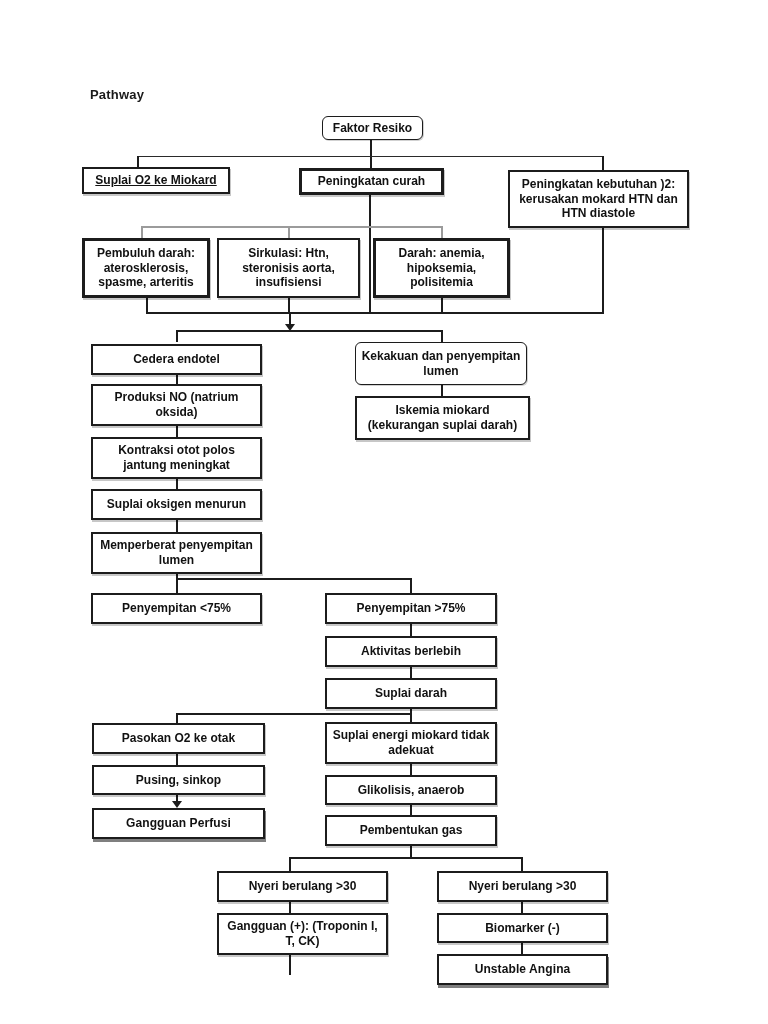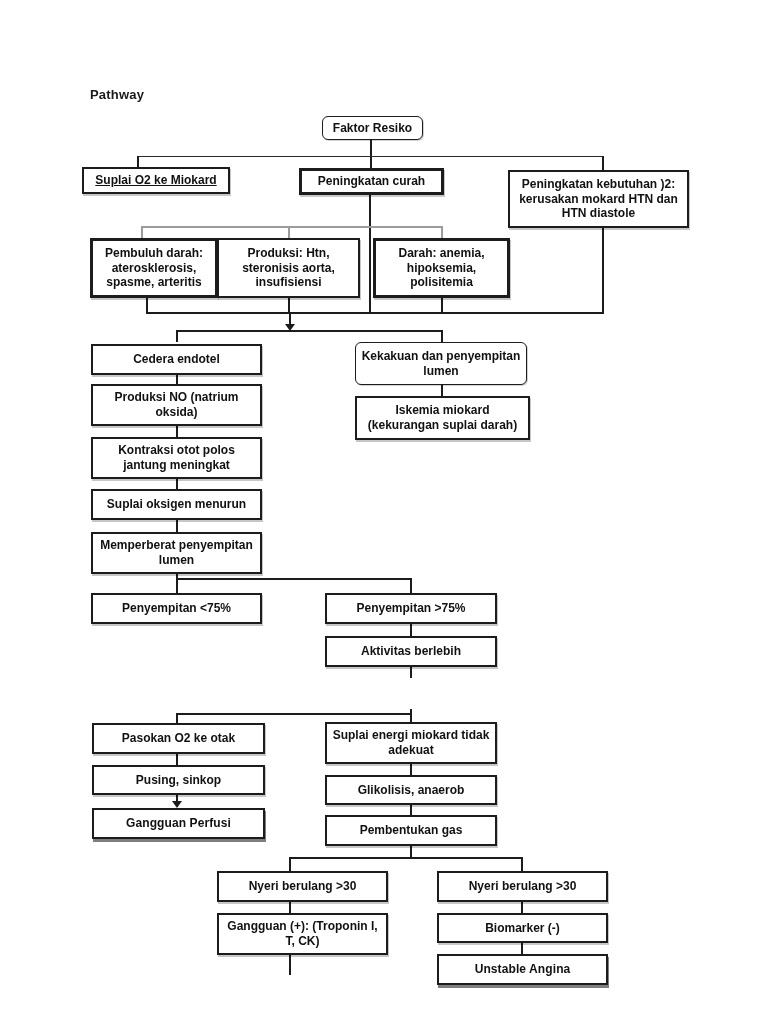--- a/index.html
+++ b/index.html
@@ -99,36 +99,37 @@
   <div class="vl" style="left:521px;top:902px;height:11px;"></div>
   <div class="vl" style="left:289px;top:955px;height:20px;"></div>
   <div class="vl" style="left:521px;top:943px;height:11px;"></div>
 
   <div class="node thin" style="left:322px;top:116px;width:101px;height:24px;">Faktor Resiko</div>
 
   <div class="node" style="left:82px;top:167px;width:148px;height:27px;text-decoration:underline;">Suplai O2 ke Miokard</div>
   <div class="node thick" style="left:299px;top:168px;width:145px;height:27px;">Peningkatan curah</div>
   <div class="node" style="left:508px;top:170px;width:181px;height:58px;">Peningkatan kebutuhan )2: kerusakan mokard HTN dan HTN diastole</div>
 
-  <div class="node thick" style="left:82px;top:238px;width:128px;height:60px;margin-left:8px;">Pembuluh darah: aterosklerosis, spasme, arteritis</div>
-  <div class="node" style="left:217px;top:238px;width:143px;height:60px;">Produksi: Htn, steronisis aorta, insufisiensi</div>
+  <div class="node thick" style="left:82px;top:238px;width:128px;height:60px;">Pembuluh darah: aterosklerosis, spasme, arteritis</div>
+  <div class="node" style="left:217px;top:238px;width:143px;height:60px;">Sirkulasi: Htn, steronisis aorta, insufisiensi</div>
   <div class="node thick" style="left:373px;top:238px;width:137px;height:60px;">Darah: anemia, hipoksemia, polisitemia</div>
 
   <div class="node" style="left:91px;top:344px;width:171px;height:31px;">Cedera endotel</div>
   <div class="node" style="left:91px;top:384px;width:171px;height:42px;">Produksi NO (natrium oksida)</div>
   <div class="node" style="left:91px;top:437px;width:171px;height:42px;">Kontraksi otot polos jantung meningkat</div>
   <div class="node" style="left:91px;top:489px;width:171px;height:31px;">Suplai oksigen menurun</div>
   <div class="node" style="left:91px;top:532px;width:171px;height:42px;">Memperberat penyempitan lumen</div>
 
   <div class="node thin" style="left:355px;top:342px;width:172px;height:43px;">Kekakuan dan penyempitan lumen</div>
   <div class="node" style="left:355px;top:396px;width:175px;height:44px;">Iskemia miokard (kekurangan suplai darah)</div>
 
   <div class="node" style="left:91px;top:593px;width:171px;height:31px;">Penyempitan &lt;75%</div>
   <div class="node" style="left:325px;top:593px;width:172px;height:31px;">Penyempitan &gt;75%</div>
   <div class="node" style="left:325px;top:636px;width:172px;height:31px;">Aktivitas berlebih</div>
+  <div class="node" style="left:325px;top:678px;width:172px;height:31px;">Suplai darah</div>
 
   <div class="node" style="left:92px;top:723px;width:173px;height:31px;">Pasokan O2 ke otak</div>
   <div class="node" style="left:325px;top:722px;width:172px;height:42px;">Suplai energi miokard tidak adekuat</div>
   <div class="node" style="left:92px;top:765px;width:173px;height:30px;">Pusing, sinkop</div>
   <div class="node strong" style="left:92px;top:808px;width:173px;height:31px;">Gangguan Perfusi</div>
   <div class="node" style="left:325px;top:775px;width:172px;height:30px;">Glikolisis, anaerob</div>
   <div class="node" style="left:325px;top:815px;width:172px;height:31px;">Pembentukan gas</div>
 
   <div class="node" style="left:217px;top:871px;width:171px;height:31px;">Nyeri berulang &gt;30</div>
   <div class="node" style="left:437px;top:871px;width:171px;height:31px;">Nyeri berulang &gt;30</div>

